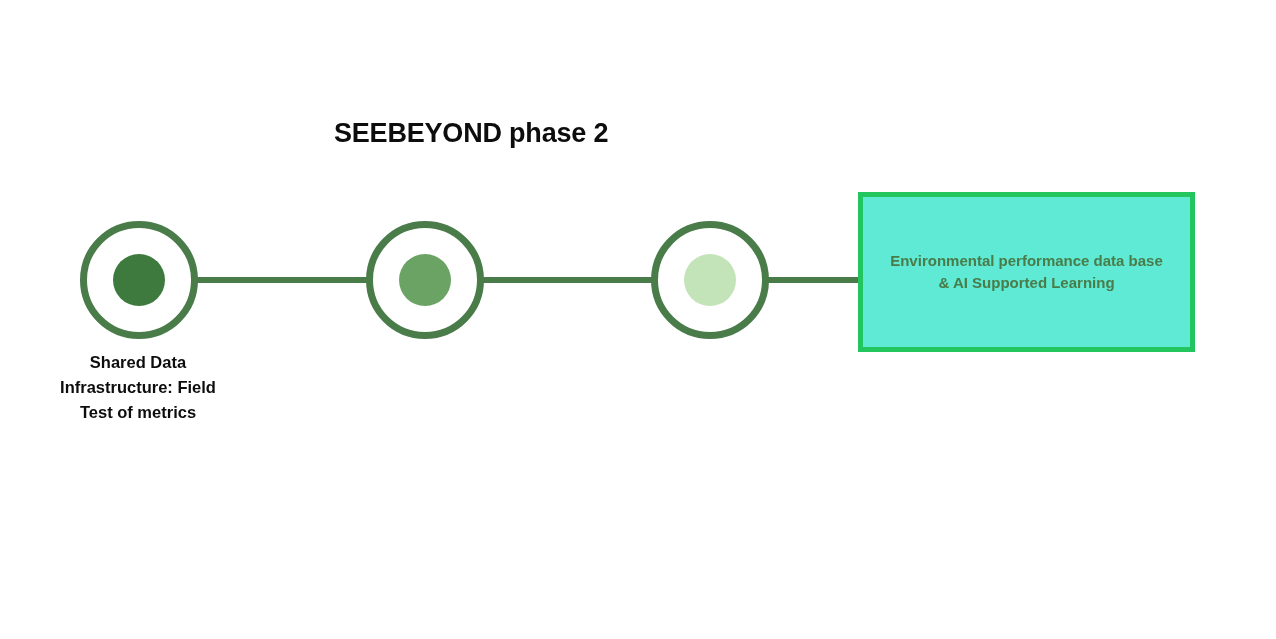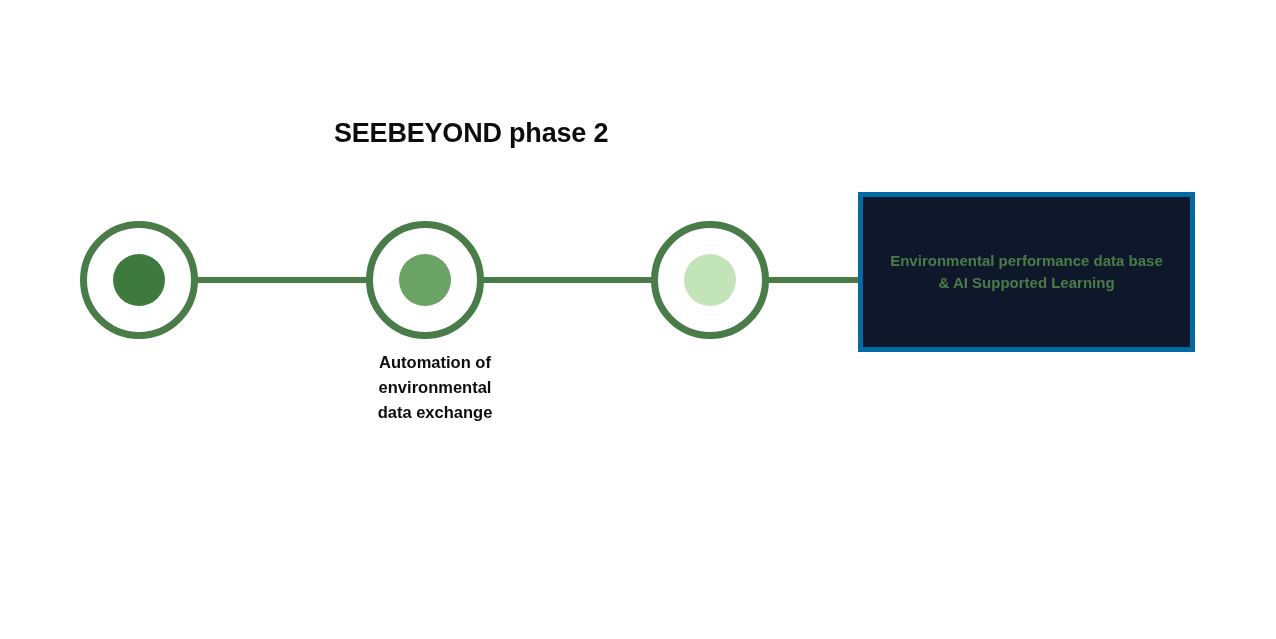--- a/index.html
+++ b/index.html
@@ -78,22 +78,22 @@
     white-space: pre-line;
   }
 
   
   .outcome-box {
     position: absolute;
     left: 858px;
     top: 192px;
     width: 327px;
     height: 150px;
-    border: 5px solid #0369a1;
-    background: #0f172a;
+    border: 5px solid #22c55e;
+    background: #5eead4;
     display: flex;
     align-items: center;
     justify-content: center;
     box-sizing: content-box;
   }
   .outcome-text {
     text-align: center;
     font-size: 15px;
     font-weight: bold;
     color: #4a7c4a;
@@ -111,28 +111,28 @@
   <div class="connector" style="left: 190px; width: 180px;"></div>
 
   <div class="connector" style="left: 475px; width: 181px;"></div>
 
   <div class="connector" style="left: 760px; width: 100px;"></div>
 
   <div class="node" style="left: 80px;">
     <div class="node-ring"></div>
     <div class="node-dot" style="background: #3e7a3e;"></div>
   </div>
+  <div class="node-caption" style="left: 38px; top: 350px; width: 200px;">Shared Data
+Infrastructure: Field
+Test of metrics</div>
 
   <div class="node" style="left: 366px;">
     <div class="node-ring"></div>
     <div class="node-dot" style="background: #6aa363;"></div>
   </div>
-  <div class="node-caption" style="left: 335px; top: 350px; width: 200px;">Automation of
-environmental
-data exchange</div>
 
   <div class="node" style="left: 651px;">
     <div class="node-ring"></div>
     <div class="node-dot" style="background: #c3e3b8;"></div>
   </div>
 
   <div class="outcome-box">
     <div class="outcome-text">Environmental performance data base
 &amp; AI Supported Learning</div>
   </div>

